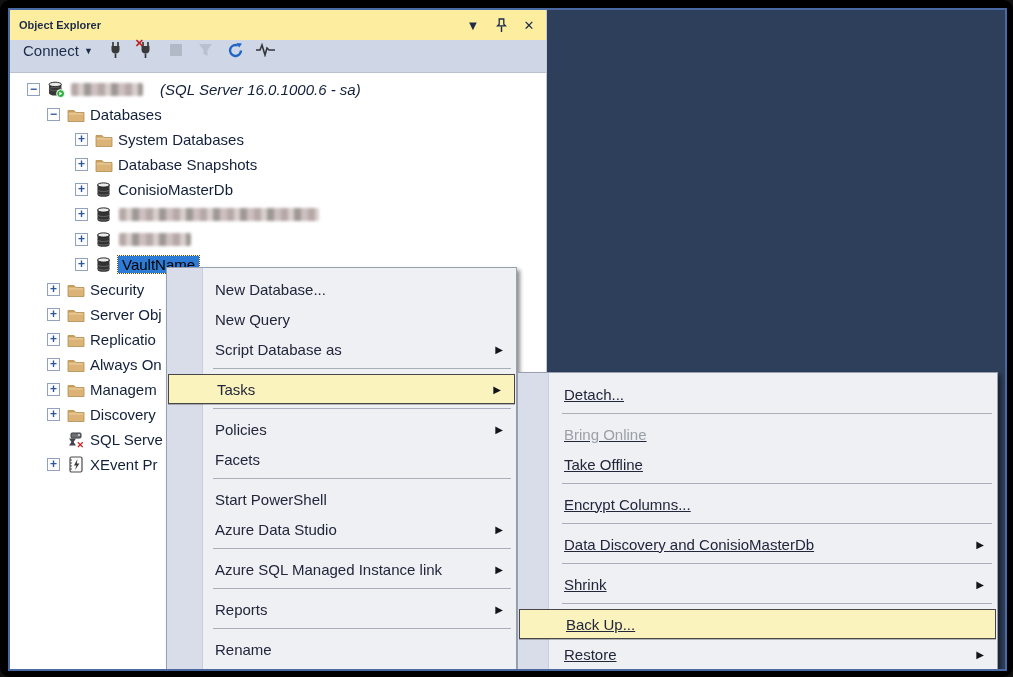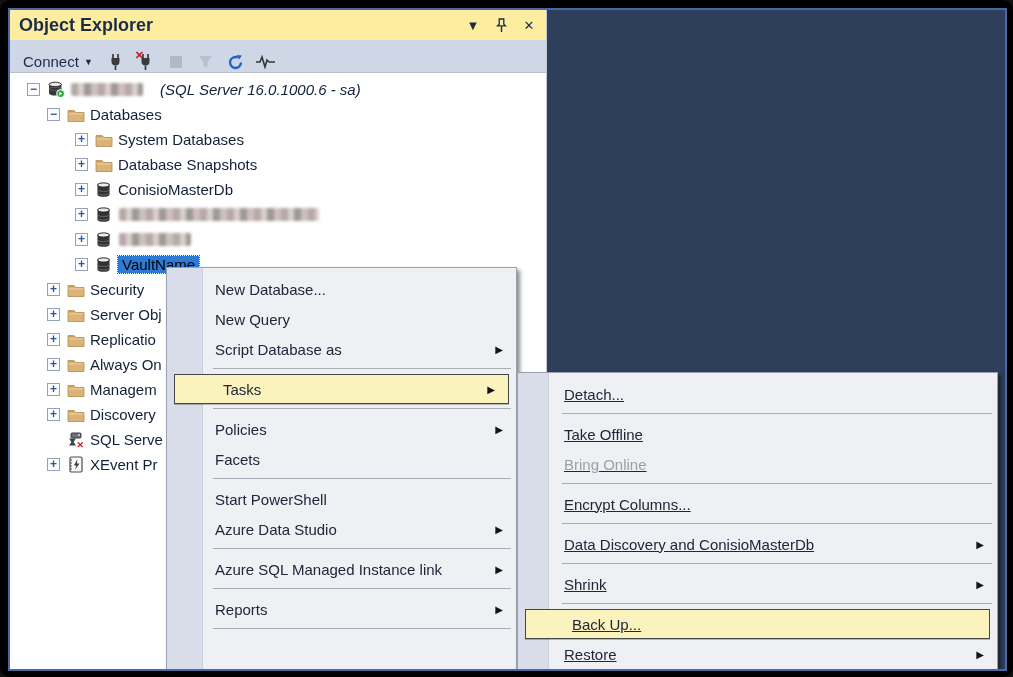--- a/index.html
+++ b/index.html
@@ -4,25 +4,25 @@
 <style>
   html,body{margin:0;padding:0;background:#111;}
   .shot{position:relative;width:1013px;height:677px;background:#000;border-radius:10px;overflow:hidden;
         font-family:"Liberation Sans",sans-serif;-webkit-font-smoothing:antialiased;}
   .inner{position:absolute;left:8px;top:8px;width:995px;height:659px;background:#2e3f5b;
          border:2px solid #4a68a1;overflow:hidden;}
   
   .panel{position:absolute;left:0;top:0;width:536px;height:100%;background:#ffffff;
          display:flex;flex-direction:column;border-right:1px solid #c3c9d6;}
   .tbar{height:30px;background:#fcee9e;display:flex;align-items:center;padding:0 9px;flex:none;}
-  .tbar-title{font-size:18px;font-weight:700;color:#1c2b4a;}
+  .tbar-title{font-size:11px;font-weight:700;color:#1c2b4a;}
   .tbar-btns{margin-left:auto;display:flex;align-items:center;gap:12px;}
   .tbtn{width:16px;height:16px;display:flex;align-items:center;justify-content:center;
         color:#1c2b4a;font-size:13px;line-height:1;cursor:default;}
-  .toolbar{height:32px;background:#cfd6e5;display:flex;align-items:flex-end;gap:10px;
+  .toolbar{height:32px;background:#cfd6e5;display:flex;align-items:flex-start;gap:10px;
            padding:0 10px;flex:none;border-bottom:1px solid #b9c0d0;}
   .connect{display:flex;align-items:center;gap:5px;font-size:15px;color:#1c2b4a;padding:2px 3px;}
   .caret{font-size:9px;color:#1c2b4a;}
   .tibtn{width:20px;height:20px;display:flex;align-items:center;justify-content:center;position:relative;}
   .tibtn.dis{opacity:.55;}
   .redx{position:absolute;left:-1px;top:-3px;color:#c21d1d;font-size:11px;font-weight:700;}
   
   .tree{flex:1;padding-top:4px;font-size:15px;color:#13203a;overflow:hidden;background:#fff;}
   .trow{height:25px;display:flex;align-items:center;}
   .lv0{padding-left:17px}.lv1{padding-left:37px}.lv2{padding-left:65px}
@@ -39,21 +39,21 @@
   .menu{position:absolute;background:#eef0f3;border:1px solid #99a0af;box-sizing:border-box;
         box-shadow:3px 3px 4px rgba(0,0,0,.45);font-size:15px;color:#22263b;padding-top:6px;}
   .menu::before{content:'';position:absolute;left:0;top:0;bottom:0;background:#d8dde9;border-right:1px solid #c9cfdc;}
   #cmenu{left:156px;top:257px;width:351px;height:404px;z-index:5;}
   #cmenu::before{width:35px;}
   #smenu{left:507px;top:362px;width:481px;height:299px;z-index:6;text-decoration:underline;}
   #smenu::before{width:30px;}
   .mi{position:relative;height:30px;display:flex;align-items:center;box-sizing:border-box;padding-left:48px;}
   #smenu .mi{padding-left:46px;}
   .mi .arr{position:absolute;right:13px;font-size:10px;color:#14141c;}
-  .mi.hl{background:#fbf3bd;border:1px solid #474747;margin:0 7px;box-shadow:0 1px 0 rgba(0,0,0,.25);}
+  .mi.hl{background:#fbf3bd;border:1px solid #474747;margin:0 1px;box-shadow:0 1px 0 rgba(0,0,0,.25);}
   .mi.dis{color:#9ba0a8;}
   .sep{height:1px;background:#a9aeb8;margin:4px 5px 5px 44px;}
   #cmenu .sep{margin-left:46px;}
   .lbl{white-space:nowrap;}
 </style>
 </head>
 <body>
 
 <div class="shot">
   <div class="inner">
@@ -341,32 +341,35 @@
         <div class="mi">
           <span class="lbl">Azure SQL Managed Instance link</span>
           <span class="arr">▶</span>
         </div>
         <div class="sep"></div>
         <div class="mi">
           <span class="lbl">Reports</span>
           <span class="arr">▶</span>
         </div>
         <div class="sep"></div>
+        <div class="mi">
+          <span class="lbl">Rename</span>
+        </div>
       </div>
     <div class="menu" id="smenu">
         <div class="mi">
           <span class="lbl">Detach...</span>
         </div>
         <div class="sep"></div>
-        <div class="mi">
-          <span class="lbl">Take Offline</span>
-        </div>
         <div class="mi dis">
           <span class="lbl">Bring Online</span>
         </div>
+        <div class="mi">
+          <span class="lbl">Take Offline</span>
+        </div>
         <div class="sep"></div>
         <div class="mi">
           <span class="lbl">Encrypt Columns...</span>
         </div>
         <div class="sep"></div>
         <div class="mi">
           <span class="lbl">Data Discovery and ConisioMasterDb</span>
           <span class="arr">▶</span>
         </div>
         <div class="sep"></div>

